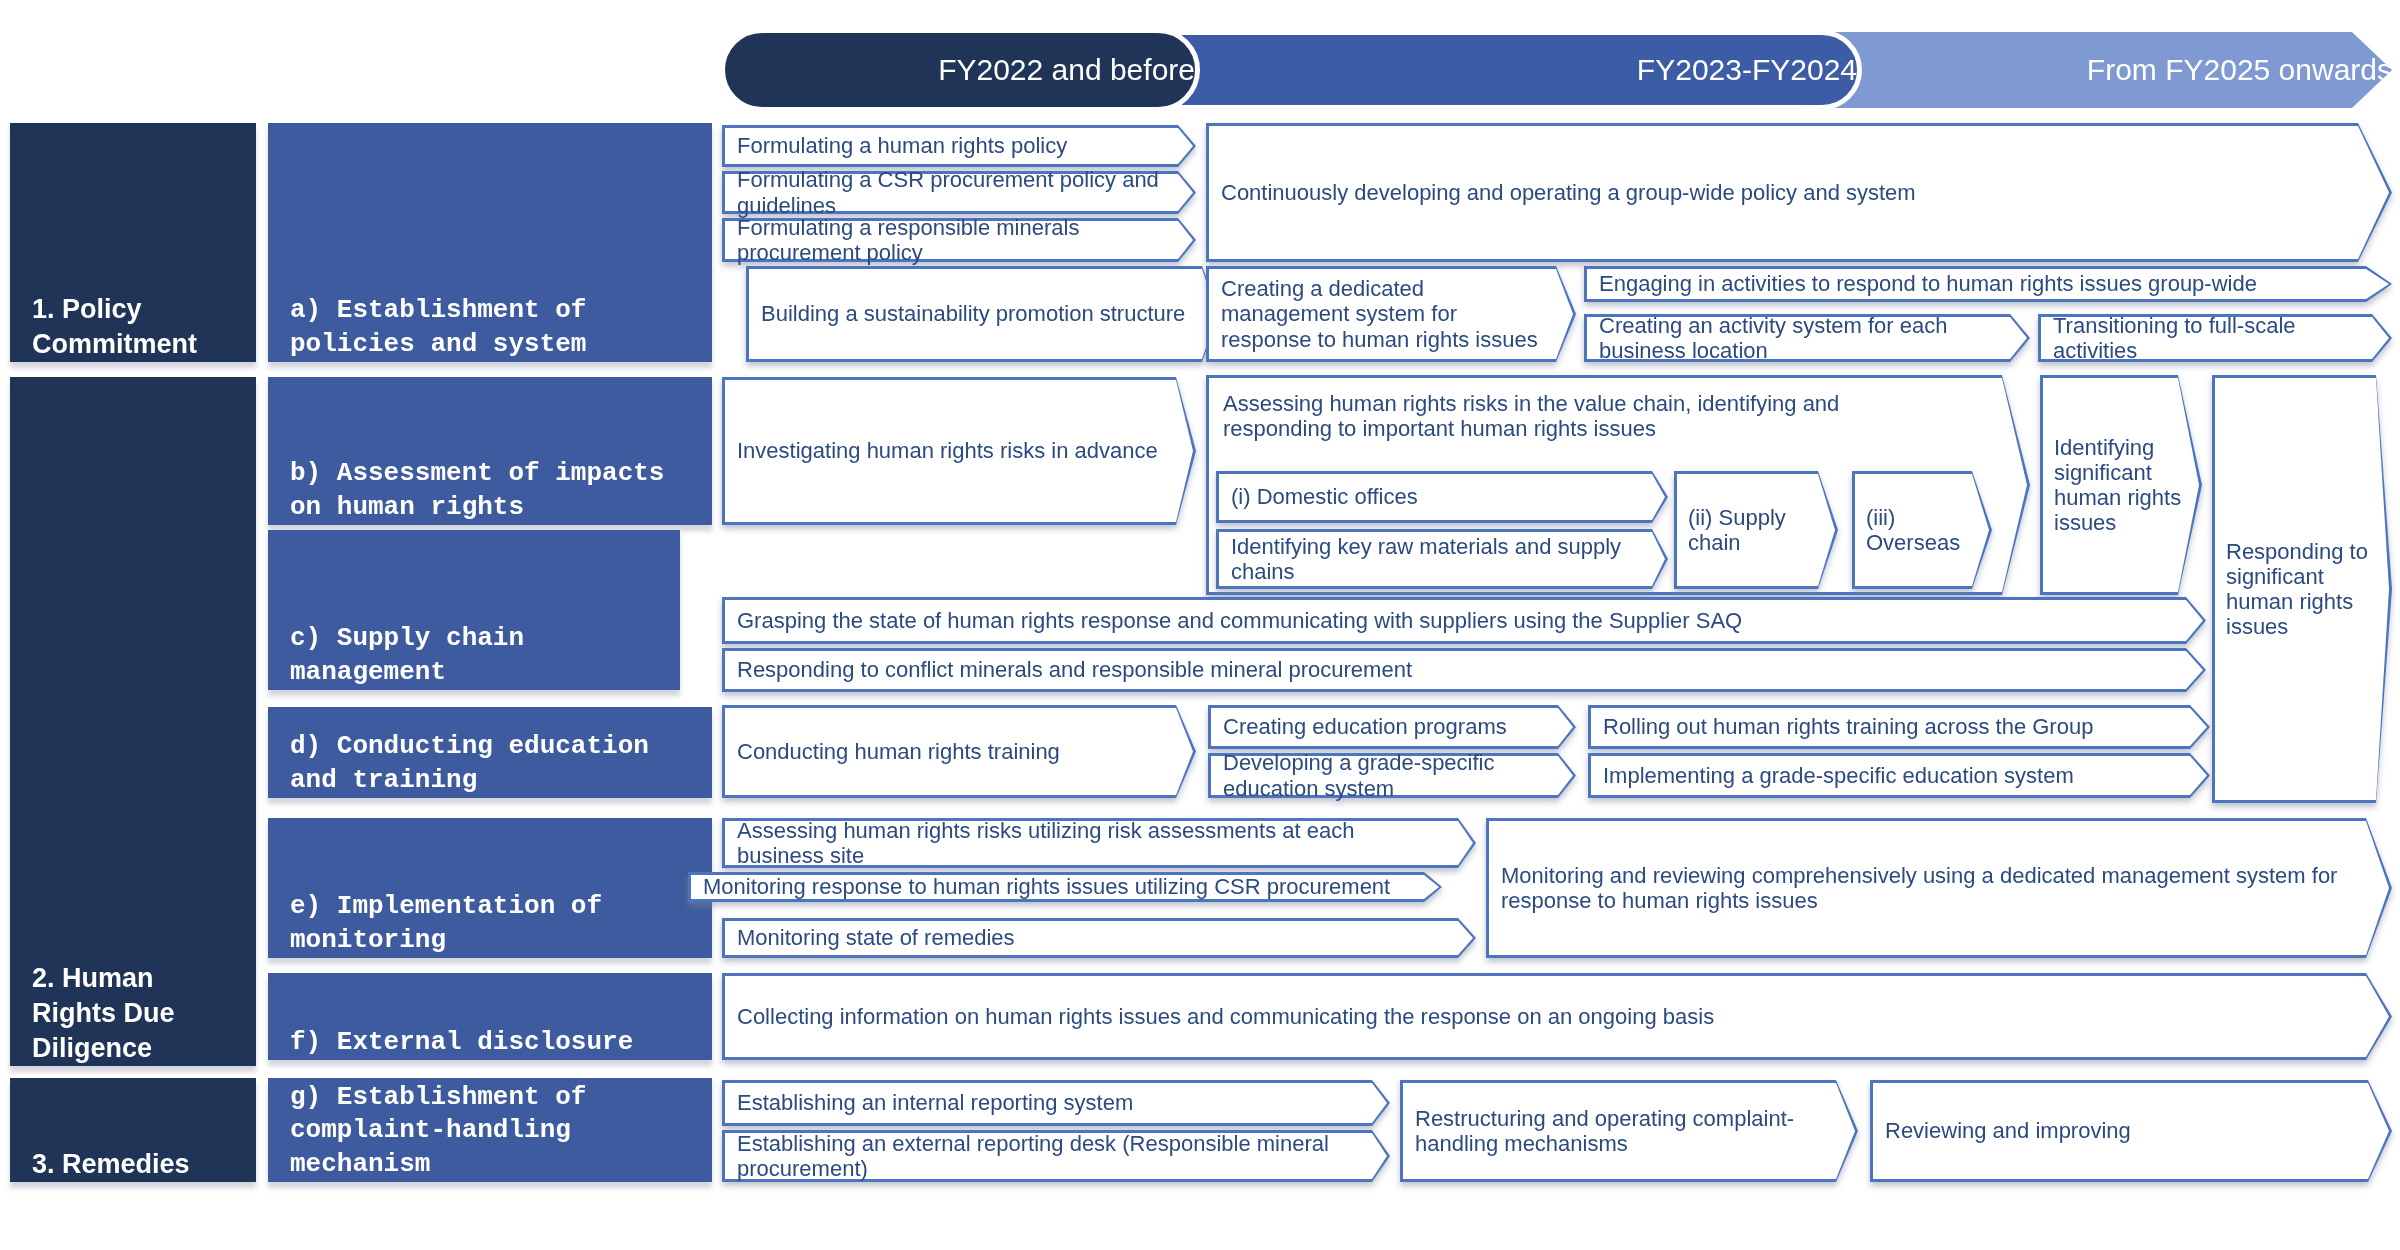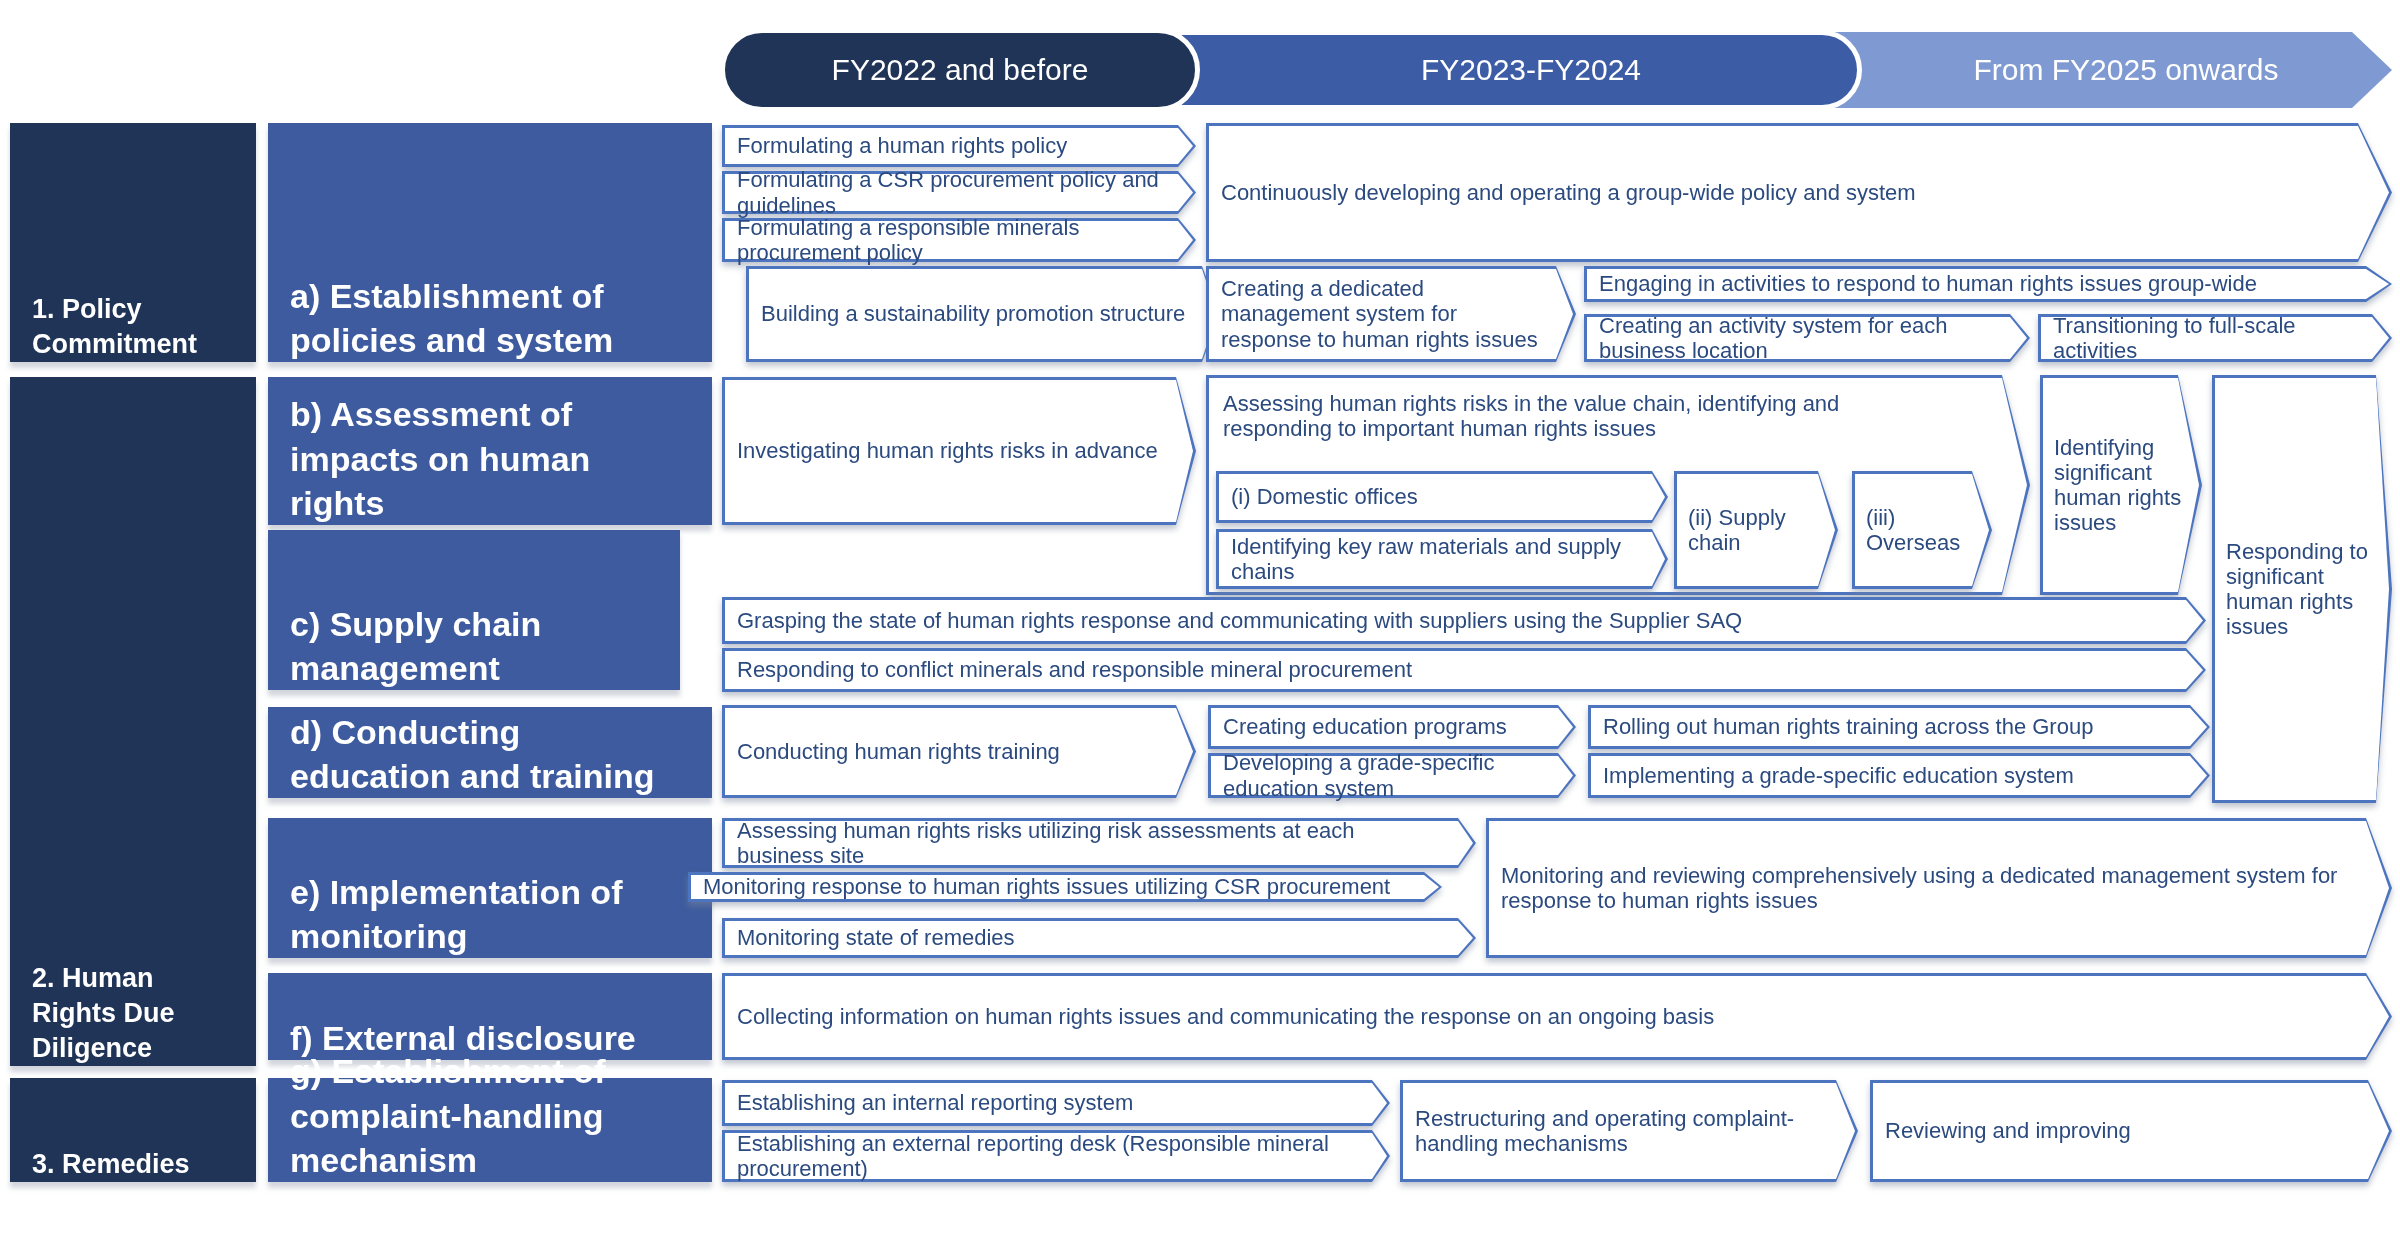--- a/index.html
+++ b/index.html
@@ -7,31 +7,31 @@
     --dark:#1f3457; --mid:#3d5b9e; --mid2:#3d5ca6; --light:#7f9ad2;
     --line:#4d74be; --txt:#2b4a7f;
   }
   html,body{margin:0;padding:0;background:#fff;}
   .canvas{
     position:relative; width:2400px; height:1250px; background:#fff;
     font-family:"Liberation Sans","DejaVu Sans",sans-serif; overflow:hidden;
   }
   
   .pill{
-    position:absolute; display:flex; align-items:center; justify-content:center;
+    position:absolute; display:flex; align-items:center; justify-content:flex-end;
     color:#fff; font-size:30px; box-sizing:border-box; white-space:nowrap;
   }
   
   .cat,.sub{
     position:absolute; color:#fff; font-weight:bold; display:flex; align-items:flex-end;
     box-sizing:border-box; padding:0 22px; line-height:1.3;
     box-shadow:0 6px 5px rgba(125,135,155,.35);
   }
   .cat{background:var(--dark); font-size:27px;}
-  .sub{background:var(--mid); font-size:34px;}
+  .sub{background:var(--mid); font-size:26px;font-family:Liberation Mono, monospace;}
   
   .arrow{
     position:absolute; display:flex; align-items:center; box-sizing:border-box;
     padding:4px 30px 4px 15px;
     filter:drop-shadow(0 4px 3px rgba(125,135,155,.5));
   }
   .arrow.top{align-items:flex-start;}
   .arrow.tight{padding:4px 18px 4px 14px;}
   .shape{
     position:absolute; inset:0; z-index:0; background:var(--line);

